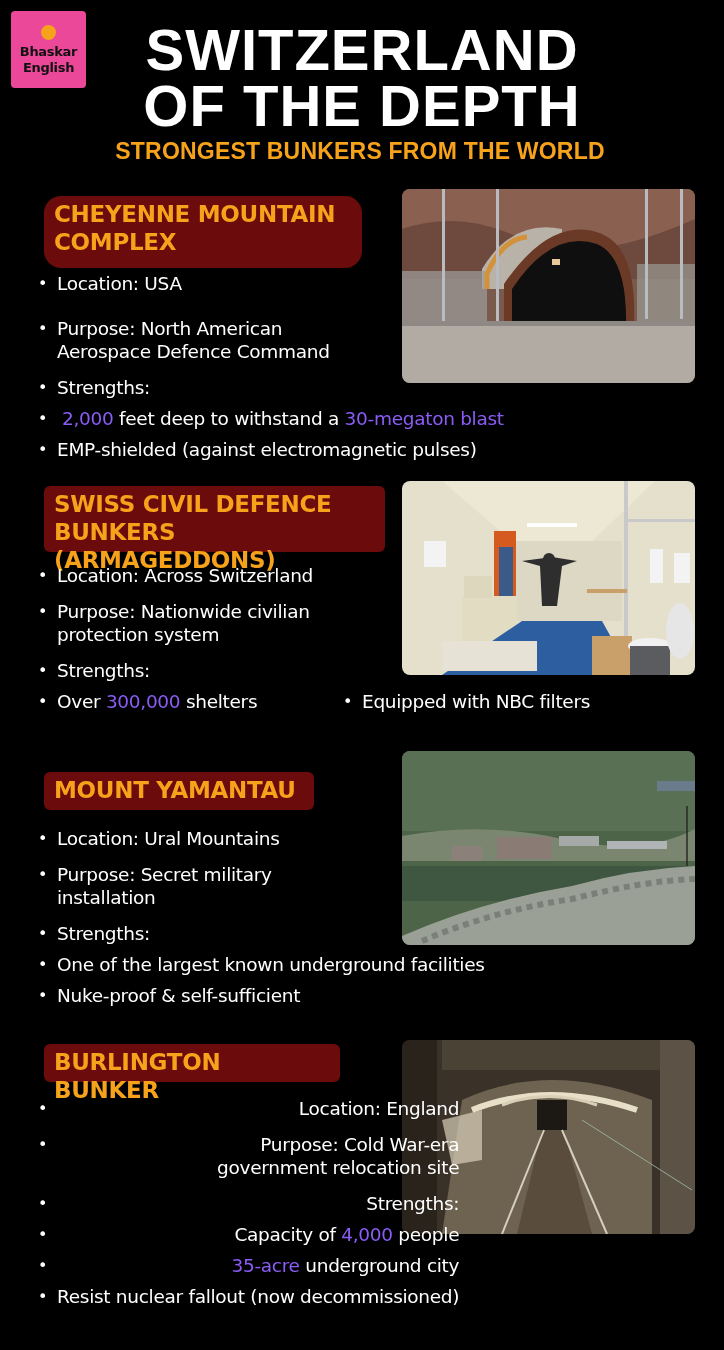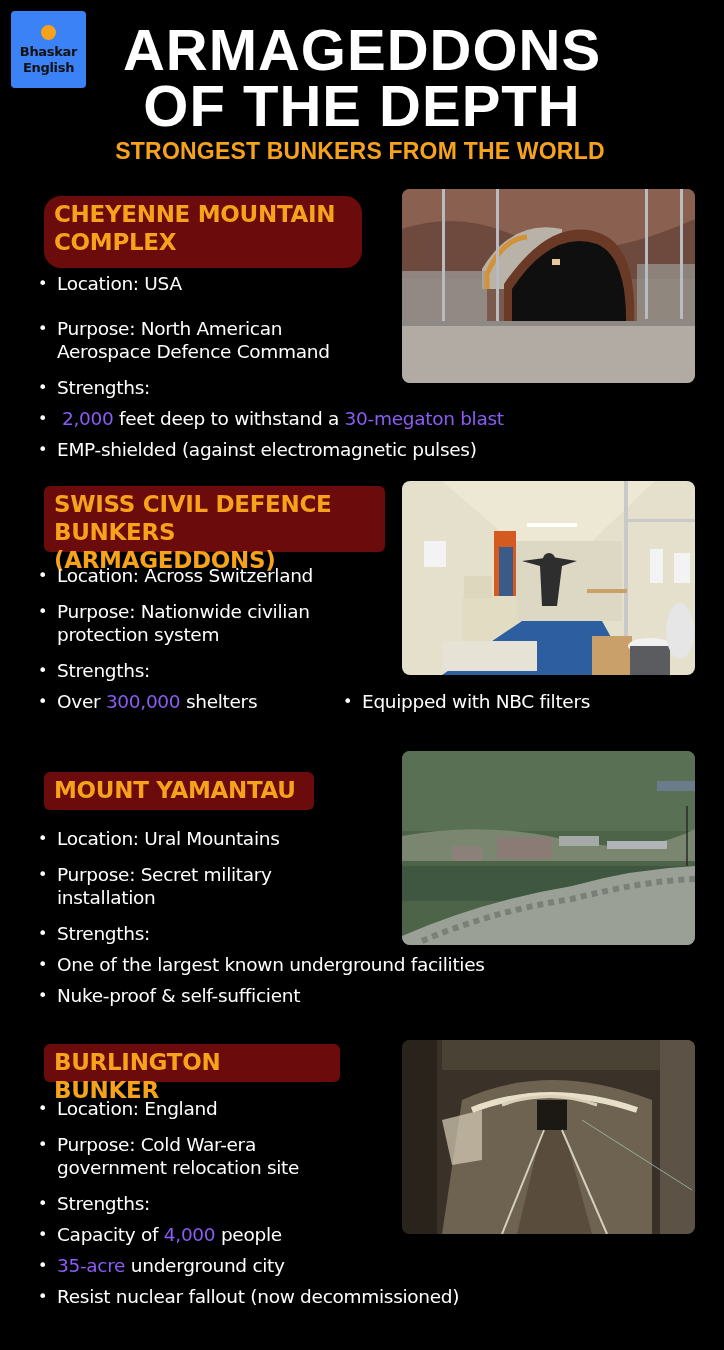--- a/index.html
+++ b/index.html
@@ -3,21 +3,21 @@
   <meta charset="utf-8">
   <style>
     * { box-sizing: border-box; margin: 0; padding: 0; }
     html, body { background: #000; }
     body {
       width: 724px; height: 1350px; position: relative; overflow: hidden;
       font-family: "DejaVu Sans", sans-serif; color: #fff;
     }
     .logo {
       position: absolute; left: 11px; top: 11px; width: 75px; height: 77px;
-      background: #3b82f6; border-radius: 4px;
+      background: #ec4899; border-radius: 4px;
       display: flex; flex-direction: column; align-items: center;
     }
     .logo .dot {
       width: 15px; height: 15px; border-radius: 50%; background: #f7a21b;
       margin-top: 14px;
     }
     .logo .brand {
       margin-top: 4px; color: #111; font-weight: bold; font-size: 13px;
       line-height: 16px; text-align: center; letter-spacing: -0.3px;
     }
@@ -58,21 +58,21 @@
 <body>
 
 <div class="logo">
   <div class="dot"></div>
   <div class="brand">
     <div>Bhaskar</div>
     <div>English</div>
   </div>
 </div>
 
-<div class="title l1">ARMAGEDDONS</div>
+<div class="title l1">SWITZERLAND</div>
 <div class="title l2">OF THE DEPTH</div>
 <div class="subtitle">STRONGEST BUNKERS FROM THE WORLD</div>
 
 <div class="section" style="top:0;">
   <div class="head-box" style="top:196px; width:318px; height:72px;border-radius:17px;">
     <div>CHEYENNE MOUNTAIN</div>
     <div>COMPLEX</div>
   </div>
   <div class="photo" style="top:189px;">
     <svg width="293" height="194" viewBox="0 0 293 194">
@@ -188,21 +188,21 @@
       <rect x="135" y="60" width="30" height="30" fill="#1c1813"></rect>
       <polygon points="140,90 162,90 190,194 115,194" fill="#5a4c3c"></polygon>
       <line x1="142" y1="90" x2="100" y2="194" stroke="#d6cfc0" stroke-width="2"></line>
       <line x1="160" y1="90" x2="205" y2="194" stroke="#d6cfc0" stroke-width="2"></line>
       <polygon points="40,80 80,70 80,120 50,125" fill="#d8cfb8" opacity="0.7"></polygon>
       <rect x="0" y="0" width="35" height="194" fill="#2a231c"></rect>
       <rect x="258" y="0" width="35" height="194" fill="#5c5246"></rect>
       <line x1="180" y1="80" x2="290" y2="150" stroke="#9fbfae" stroke-width="0.8"></line>
     </svg>
   </div>
-  <ul class="bullets" style="top:1097px;">
+  <ul class="bullets" style="top:1097px;text-align:right;">
     <li style="margin-bottom:13px;"><span>Location: England</span></li>
     <li style="margin-bottom:13px;"><span>Purpose: Cold War-era</span><br><span>government relocation site</span></li>
     <li style="margin-bottom:8px;"><span>Strengths:</span></li>
     <li style="margin-bottom:8px;"><span style="white-space:pre;">Capacity of </span><span class="hl">4,000</span><span style="white-space:pre;"> people</span></li>
     <li style="margin-bottom:8px;"><span class="hl">35-acre</span><span style="white-space:pre;"> underground city</span></li>
     <li><span>Resist nuclear fallout (now decommissioned)</span></li>
   </ul>
 </div>
 
 </body></html>

